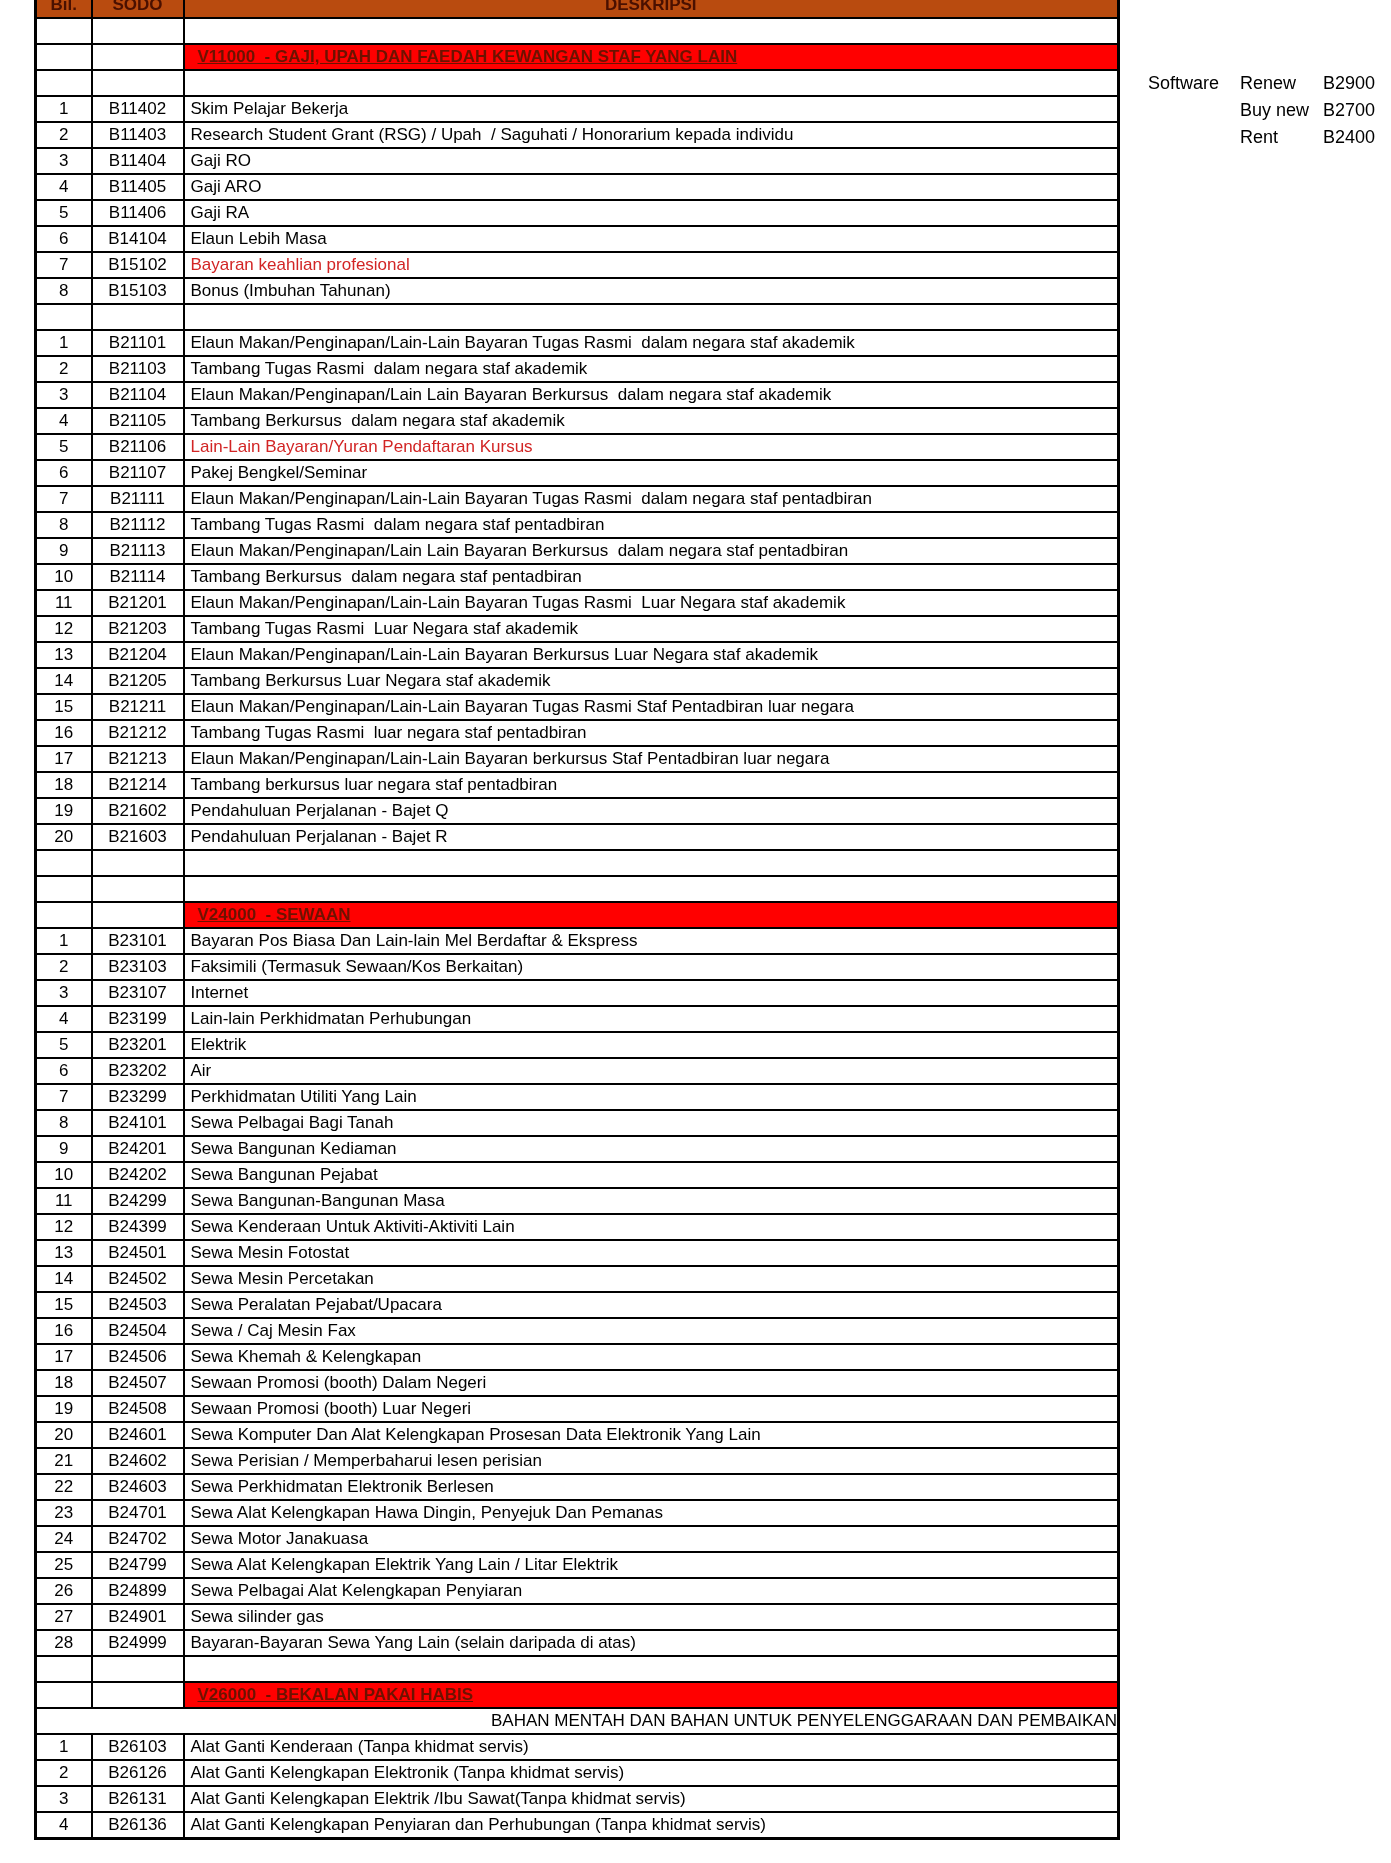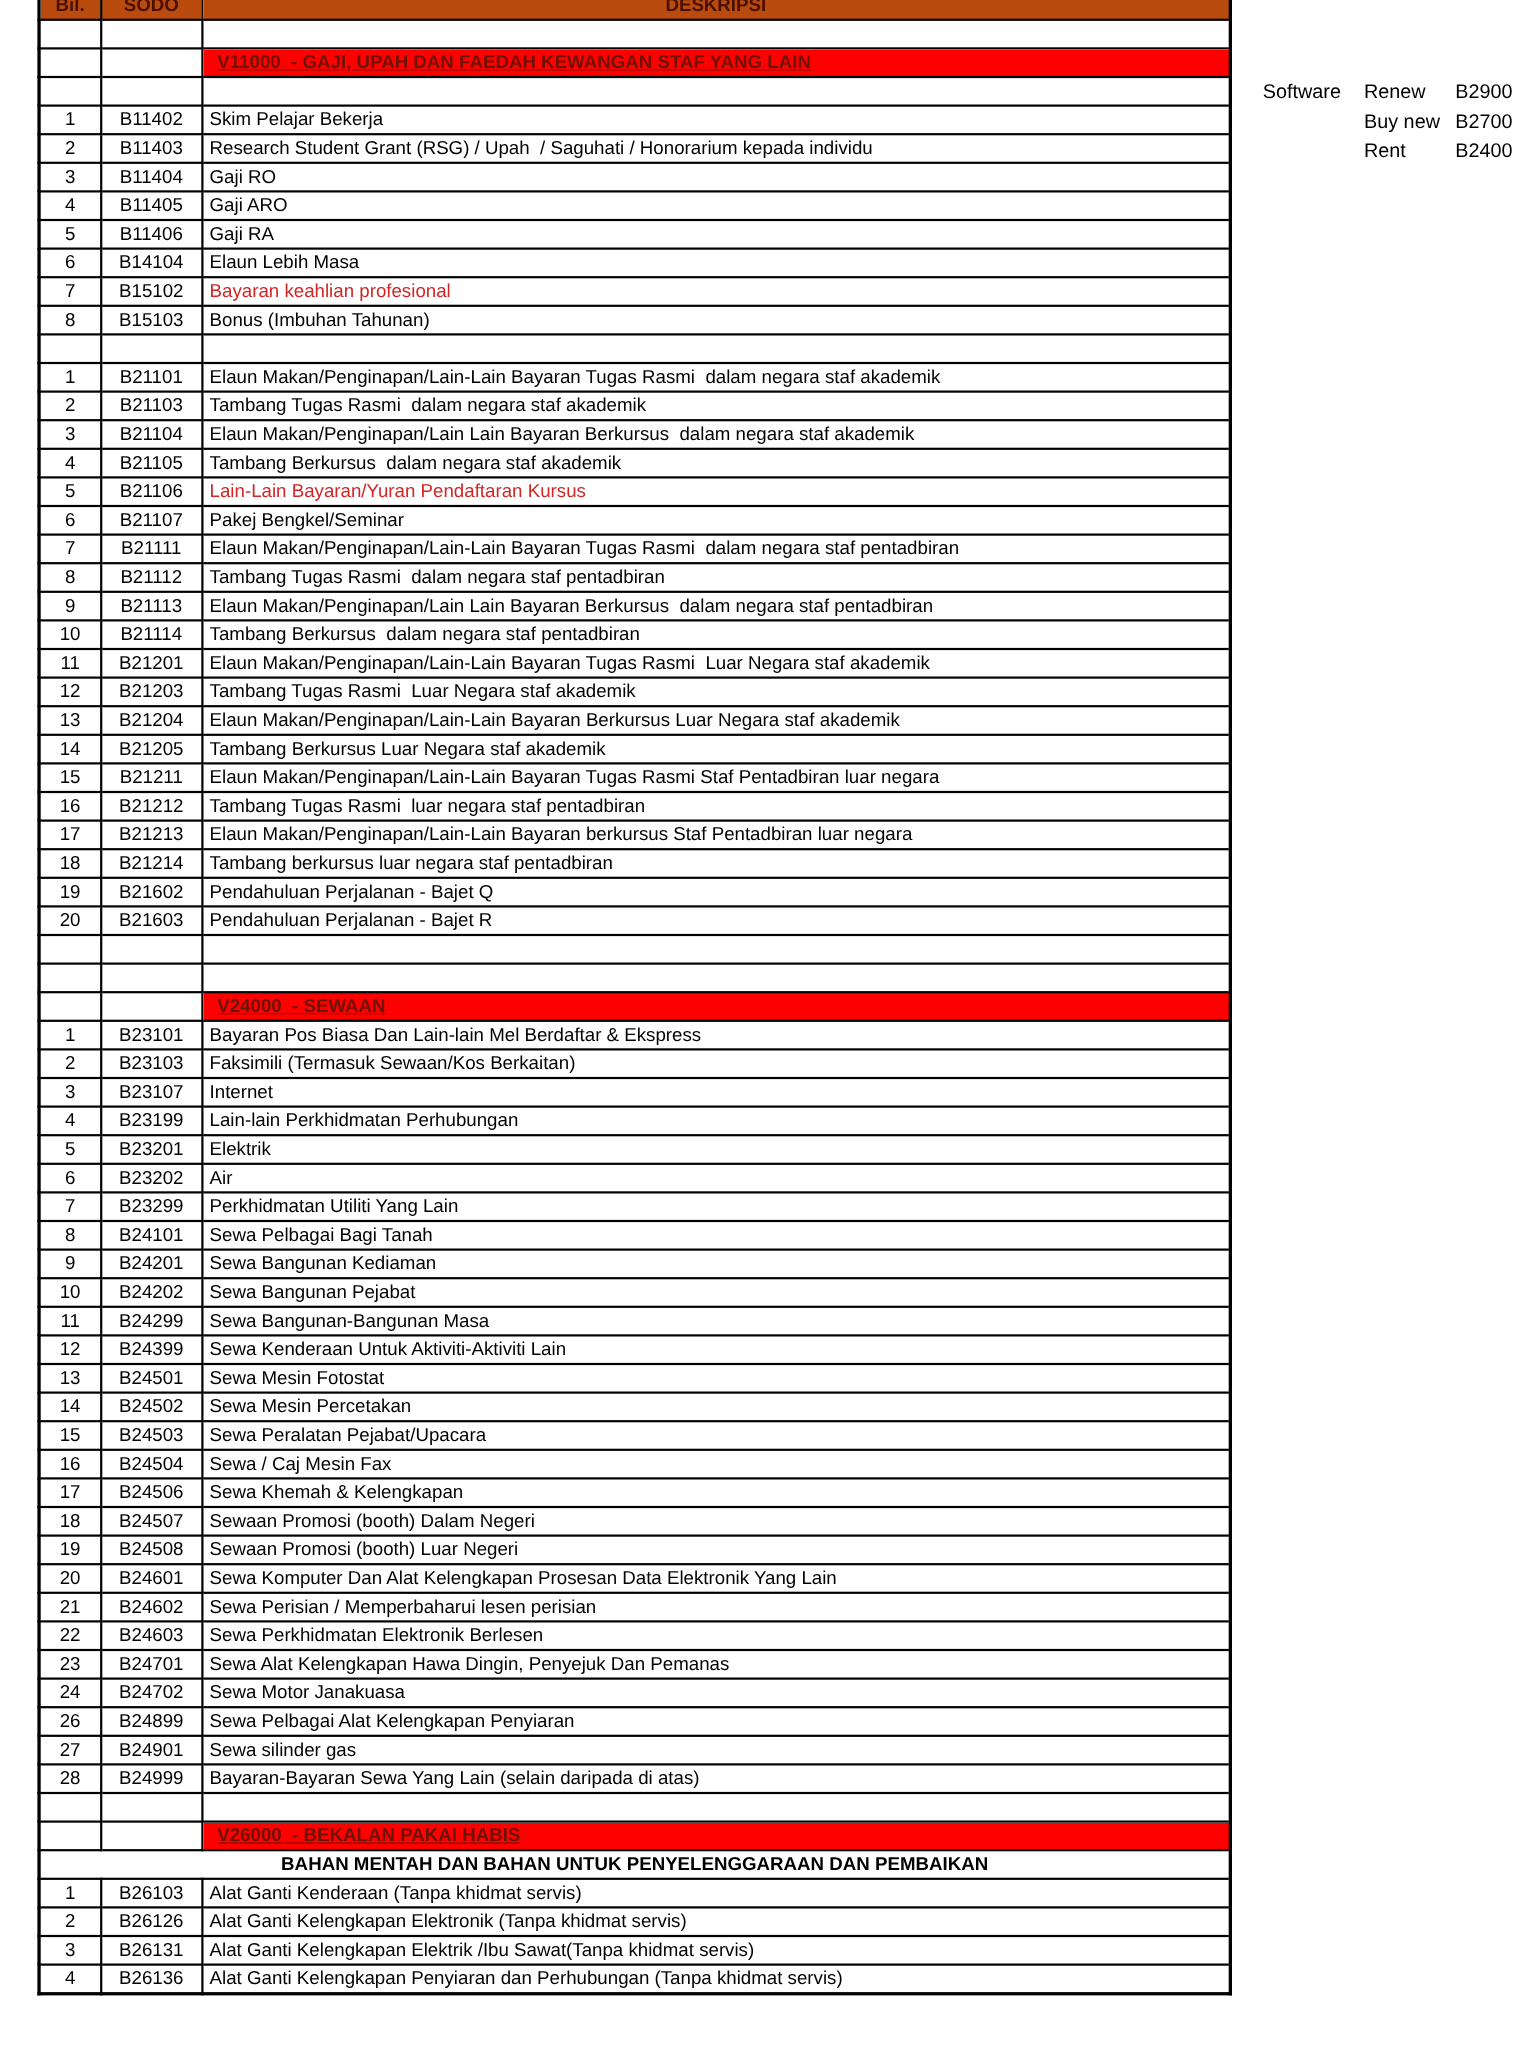--- a/index.html
+++ b/index.html
@@ -41,21 +41,21 @@
     background:var(--column-header-bg);
     color:var(--column-header-text);
     font-weight:bold;text-align:center;padding-left:0;
   }
   td.section-bar{
     background:var(--section-bar-bg);
     color:var(--section-bar-text);
     font-weight:bold;text-align:left;padding-left:13px;text-decoration:underline;
   }
   td.merged{
-    font-weight:bold;text-align:center;padding-left:0;
+    font-weight:normal;text-align:right;padding-left:0;
   }
   td.red-text{color:var(--highlight-row-text);}
   .annotation{
     position:absolute;left:1148px;top:38px;
     font-size:18px;color:var(--body-text);margin-top:32px;
   }
   .ann-row{display:flex;height:27px;align-items:center;}
   .ann-c1{width:92px;display:inline-block;}
   .ann-c2{width:83px;display:inline-block;}
   .ann-c3{display:inline-block;}
@@ -368,20 +368,25 @@
           <td class="bil">23</td>
           <td class="sodo">B24701</td>
           <td class="desc">Sewa Alat Kelengkapan Hawa Dingin, Penyejuk Dan Pemanas</td>
         </tr>
         <tr>
           <td class="bil">24</td>
           <td class="sodo">B24702</td>
           <td class="desc">Sewa Motor Janakuasa</td>
         </tr>
         <tr>
+          <td class="bil">25</td>
+          <td class="sodo">B24799</td>
+          <td class="desc">Sewa Alat Kelengkapan Elektrik Yang Lain / Litar Elektrik</td>
+        </tr>
+        <tr>
           <td class="bil">26</td>
           <td class="sodo">B24899</td>
           <td class="desc">Sewa Pelbagai Alat Kelengkapan Penyiaran</td>
         </tr>
         <tr>
           <td class="bil">27</td>
           <td class="sodo">B24901</td>
           <td class="desc">Sewa silinder gas</td>
         </tr>
         <tr>

